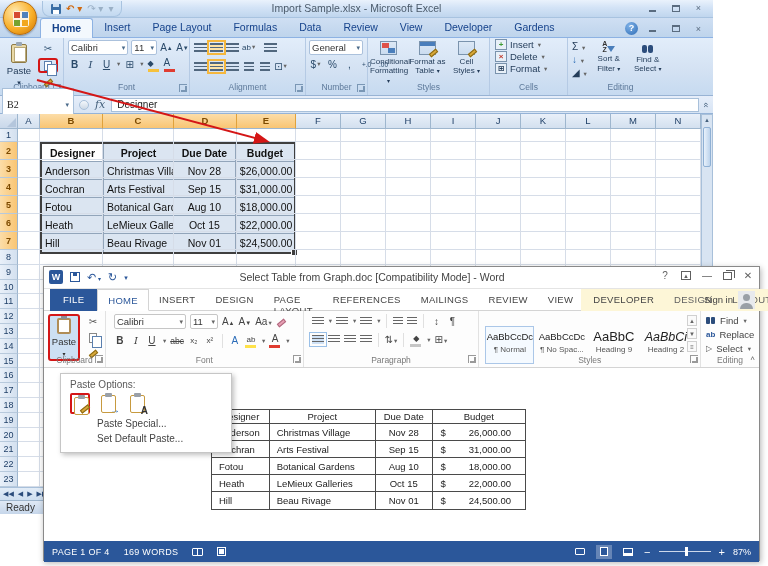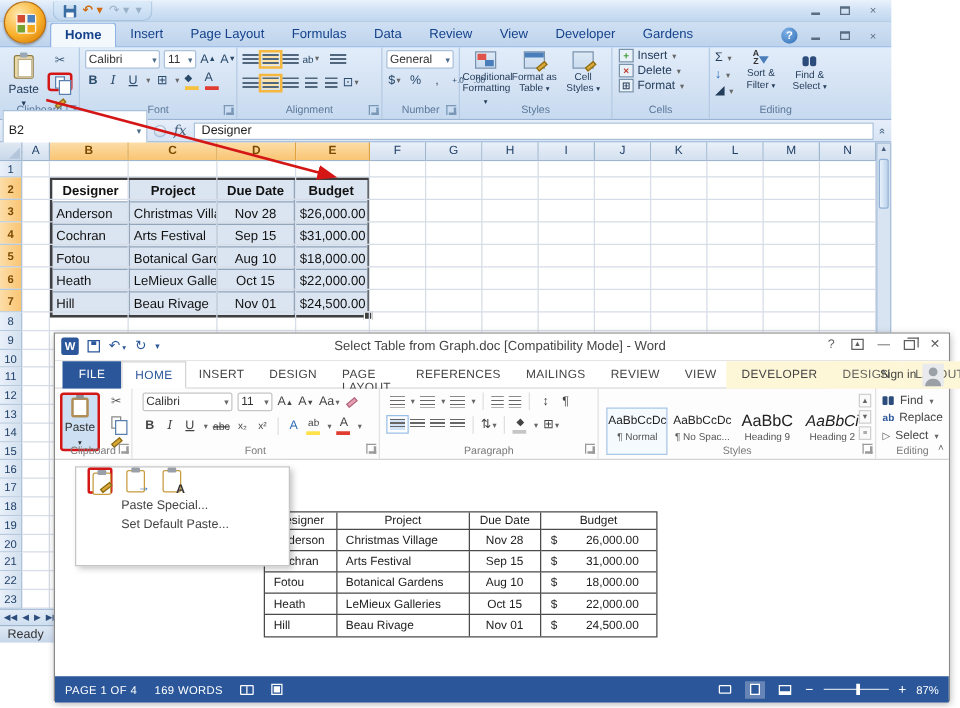--- a/index.html
+++ b/index.html
@@ -91,22 +91,22 @@
   .cicon.ins { color:#3f9c35; } .cicon.del { color:#c0392b; }
   .edit-col { display:flex; flex-direction:column; gap:2px; margin:3px 2px 0 4px; font-size:10px; color:#243d5a; }
   .bino { display:inline-block; width:5px; height:8px; background:#2c4d7c; border-radius:2px;
     box-shadow:6px 0 0 #2c4d7c; margin-right:7px; }
   .az { font-size:7px; font-weight:bold; color:#333; line-height:.9; display:inline-block; }
   .funnel { display:inline-block; width:0; height:0; border-left:4px solid transparent; border-right:4px solid transparent;
     border-top:6px solid #4a7ebb; }
 
   .xl-formula { position:absolute; left:0; top:96px; width:100%; height:18px;
     background:linear-gradient(#e6eefa,#d7e4f4); border-bottom:1px solid #95b3d7; display:flex; align-items:center; }
-  .namebox { width:116px; height:14px; background:#fff; border:1px solid #a8c0da; margin-left:2px;
-    font-size:10px; color:#222; padding:16px 4px; display:flex; align-items:center; justify-content:space-between; }
+  .namebox { width:72px; height:14px; background:#fff; border:1px solid #a8c0da; margin-left:2px;
+    font-size:10px; color:#222; padding:16px 4px; display:flex; align-items:center; justify-content:space-between;font-family:Liberation Serif, serif; }
   .fx { font-family:"DejaVu Serif",serif; font-style:italic; font-size:11px; color:#44607c; margin:0 6px; }
   .fval { flex:1; height:14px; background:#fff; border:1px solid #a8c0da; font-size:10px; color:#222;
     padding:0 5px; display:flex; align-items:center; }
   .fchev { width:14px; text-align:center; color:#44607c; font-size:9px; transform:rotate(90deg); }
 
   .xl-colhdr { position:absolute; left:0; top:114px; height:15px; width:701px; display:flex; }
   .ch { height:15px; background:linear-gradient(#e9f0f9,#d3e0ef); border-right:1px solid #9eb6ce;
     border-bottom:1px solid #9eb6ce; font-size:9.5px; color:#1f3f67; text-align:center; line-height:14px; }
   .ch.corner { background:linear-gradient(#dfe8f3,#c9d8ea); position:relative; }
   .ch.corner:after { content:""; position:absolute; right:1px; bottom:1px; border-left:9px solid transparent; border-bottom:9px solid #b4c6dc; }
@@ -145,21 +145,21 @@
   
   #word { position:absolute; left:43px; top:266px; width:717px; height:295px; background:#fff;
     border:1px solid #898989; box-shadow:1px 2px 6px rgba(0,0,0,.3); z-index:10; }
   .w-title { position:absolute; left:0; top:0; width:100%; height:22px; background:#fff; border-bottom:1px solid #e4e4e4; }
   .w-qat { position:absolute; left:5px; top:3px; display:flex; align-items:center; gap:7px; }
   .wlogo { width:14px; height:14px; background:#2b579a; color:#fff; font-size:9px; font-weight:bold;
     display:flex; align-items:center; justify-content:center; border-radius:2px; }
   .wfloppy { display:inline-block; width:10px; height:10px; border:1px solid #2b579a; position:relative; }
   .wfloppy:before { content:""; position:absolute; left:2px; top:0; width:4px; height:3px; background:#2b579a; }
   .warr { color:#2b579a; font-size:11px; line-height:1; }
-  .w-title-text { position:absolute; left:156px; width:400px; top:4px; text-align:center; font-size:10.5px; color:#444; }
+  .w-title-text { position:absolute; left:128px; width:400px; top:4px; text-align:center; font-size:10.5px; color:#444; }
   .ctx-group { position:absolute; left:537px; top:0; width:100px; height:22px; background:#fdf6d7;
     border-top:2px solid #f2c811; font-size:9px; color:#8a6d1a; text-align:center; line-height:20px; letter-spacing:.5px; }
   .w-ctl { position:absolute; right:4px; top:3px; display:flex; gap:9px; align-items:center; color:#5f5f5f; }
   .w-ctl .wc2 { font-size:10px; width:14px; text-align:center; }
   .ribopt { width:10px; height:9px; border:1px solid #5f5f5f; font-size:6px; line-height:8px; text-align:center; }
   .wres { width:9px; height:8px; border:1px solid #5f5f5f; position:relative; background:#fff;}
   .wres:before { content:""; position:absolute; left:2px; top:-3px; width:8px; height:7px; border:1px solid #5f5f5f; border-bottom:none; border-left:none; }
   .w-tabrow { position:absolute; left:0; top:22px; width:100%; height:22px; background:#fff; border-bottom:1px solid #d4d4d4; }
   .ctx-tab-bg { position:absolute; left:537px; top:0; width:130px; height:22px; background:#fdf6d7; }
   .w-tabs { position:absolute; left:6px; top:0; height:22px; display:flex; }
@@ -260,20 +260,21 @@
             <i></i>
             <i></i>
           </div>
         </div>
       <div class="qat">
         <span class="floppy"></span>
         <span class="undo">↶ ▾</span>
         <span class="dim">↷ ▾</span>
         <span class="dim">▾</span>
       </div>
+      <div class="xl-title-text">Import Sample.xlsx - Microsoft Excel</div>
       <div class="winctl">
         <span class="wc wc-min">
             <i></i>
           </span>
         <span class="wc wc-res">
             <i></i>
           </span>
         <span class="wc">×</span>
       </div>
     </div>
@@ -791,20 +792,21 @@
               <span class="wdd">▾</span>
             </div>
         </div>
         <div class="wg-label"><span>Editing</span></div>
         <span class="w-chev">˄</span>
       </div>
     </div>
 
     <div class="w-doc">
       <div class="paste-menu">
+        <div class="pm-title">Paste Options:</div>
         <div class="pm-icons">
           <span class="pmclip redbox" style="border:2px solid #d41616">
               <span class="base"></span>
               <span class="mark-brush"></span>
             </span>
           <span class="pmclip">
               <span class="base"></span>
               <span class="mark-arrow">→</span>
             </span>
           <span class="pmclip">

